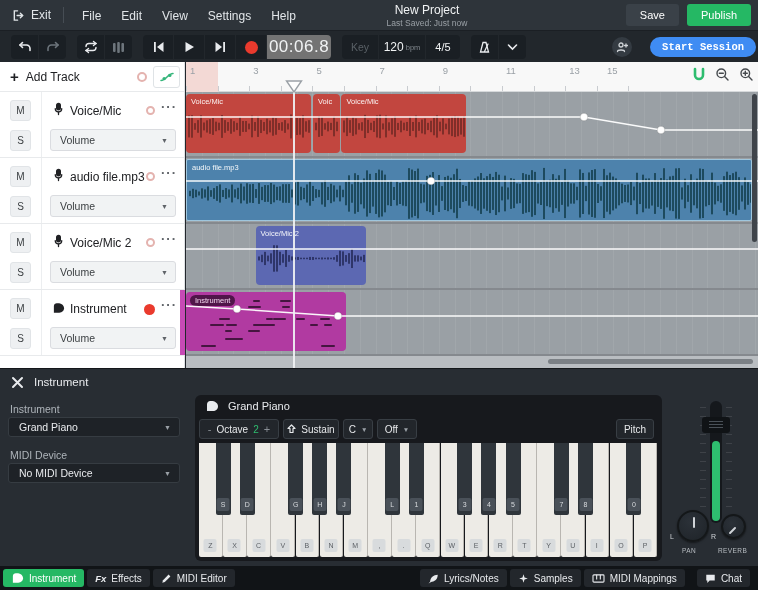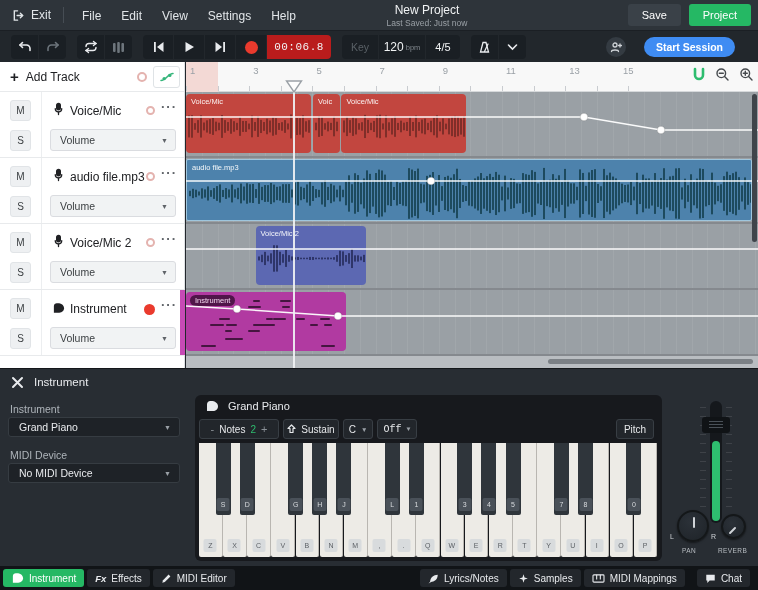--- a/index.html
+++ b/index.html
@@ -24,29 +24,29 @@
   #save-btn { background:#3a4148; }
   #publish-btn { background:#25b864; }
 
   
   #transport { position:absolute; left:0; top:32px; width:758px; height:30px; background:#22272c;
     display:flex; align-items:center; }
   .tgroup { display:flex; gap:1px; margin-left:11px; border-radius:4px; overflow:hidden; }
   .tbtn { width:27px; height:24px; background:#1a1f24; display:flex; align-items:center;
     justify-content:center; color:#e8eaed; }
   .tbtn.dim { color:#6d757c; }
-  #time-display { width:64px; height:24px; background:#b91c1c; color:#f1f3f4; font-size:11px;
-    display:flex; align-items:center; justify-content:center; letter-spacing:.5px;font-family:Liberation Mono, monospace; }
+  #time-display { width:64px; height:24px; background:#737373; color:#f1f3f4; font-size:17px;
+    display:flex; align-items:center; justify-content:center; letter-spacing:.5px; }
   .rec-dot { width:13px; height:13px; border-radius:50%; background:#ea3a2d; }
   #key-box { color:#596066; font-size:10.5px; width:36px; }
   #bpm-box { color:#f1f3f4; font-size:12px; width:46px; }
   #bpm-box .unit { color:#80878d; font-size:7.5px; margin-left:2px; }
   #sig-box { color:#f1f3f4; font-size:11px; width:34px; }
   .tlabel { height:24px; background:#1a1f24; display:flex; align-items:center; justify-content:center; }
-  #transport-right { position:absolute; right:23px; top:37px; display:flex; align-items:center; gap:18px; }
+  #transport-right { position:absolute; right:2px; top:37px; display:flex; align-items:center; gap:18px;font-family:Liberation Mono, monospace; }
   #invite-btn { width:20px; height:20px; border-radius:50%; background:#343b42; color:#cfd3d7;
     display:flex; align-items:center; justify-content:center; }
   #session-btn { height:20px; background:#3f8cf3; color:#fff; border:none; border-radius:11px;
     font-size:10.5px; font-weight:bold; padding:0 12px; font-family:inherit; }
 
   
   #main { position:absolute; left:0; top:62px; width:758px; height:306px; }
   #track-panel { position:absolute; left:0; top:0; width:185px; height:306px; background:#fff;
     border-right:1px solid #dfe2e5; }
   #add-track-header { position:relative; height:30px; border-bottom:1px solid #e8eaec;
@@ -123,21 +123,21 @@
   #piano-head { position:absolute; left:10px; top:5px; display:flex; align-items:center; gap:9px;
     color:#e8eaed; font-size:11px; }
   .pctl { position:absolute; top:24px; height:20px; background:#22262b; border:1px solid #383e44;
     border-radius:3px; display:flex; align-items:center; justify-content:center; gap:5px;
     color:#e6e8ea; font-size:10px; }
   #octave-ctl { left:4px; width:80px; }
   #octave-ctl .pm { color:#8a9096; font-size:11px; }
   #octave-ctl .val { color:#2ebd6f; }
   #sustain-ctl { left:88px; width:56px; }
   #key-ctl { left:148px; width:30px; }
-  #scale-ctl { left:182px; width:40px;font-family:Liberation Mono, monospace; }
+  #scale-ctl { left:182px; width:40px; }
   .pctl .arr { font-size:6.5px; color:#9aa0a6; }
   #pitch-ctl { right:8px; left:auto; width:38px; }
   #keys { position:absolute; left:4px; top:48px; width:459px; height:114px; }
   .wkey { position:absolute; top:0; height:114px; background:#edebe6; border-right:1px solid #b9b6b1;
     border-radius:0 0 2px 2px; }
   .wkey .chip { position:absolute; left:50%; transform:translateX(-50%); bottom:5px; width:13px;
     height:13px; background:#d8dbdd; border-radius:2px; color:#5d6166; font-size:7px;
     display:flex; align-items:center; justify-content:center; }
   .bkey { position:absolute; top:0; width:15px; height:72px; background:#2f353b;
     border-radius:0 0 2px 2px; z-index:3; }
@@ -195,21 +195,21 @@
       <span>Exit</span>
     </span>
     <span class="mb-divider"></span>
     <span id="menu-items"><span class="mb-item">File</span><span class="mb-item">Edit</span><span class="mb-item">View</span><span class="mb-item">Settings</span><span class="mb-item">Help</span></span>
     <div id="mb-center">
       <div id="mb-title">New Project</div>
       <div id="mb-subtitle">Last Saved: Just now</div>
     </div>
     <div id="mb-right">
       <button id="save-btn" class="mb-btn">Save</button>
-      <button id="publish-btn" class="mb-btn">Project</button>
+      <button id="publish-btn" class="mb-btn">Publish</button>
     </div>
   </div>
 
   <div id="transport">
     <div class="tgroup">
       <span class="tbtn">
           <span class="icon">
             <svg width="14" height="12" viewBox="0 0 14 12" fill="none" stroke="currentColor" stroke-width="1.6" stroke-linecap="round">
               <path d="M4.5 1.5 2 4l2.5 2.5"></path>
               <path d="M2 4h6.5A3.5 3.5 0 0 1 12 7.5v2"></path>
@@ -430,21 +430,21 @@
             <div class="ruler-tick" style="left: 379.2px;"></div>
             <div class="ruler-tick" style="left: 410.8px;"></div>
             <div class="ruler-tick" style="left: 442.4px;"></div>
             <span class="ruler-num" style="left: 4px;">1</span>
             <span class="ruler-num" style="left: 67.2px;">3</span>
             <span class="ruler-num" style="left: 130.4px;">5</span>
             <span class="ruler-num" style="left: 193.6px;">7</span>
             <span class="ruler-num" style="left: 256.8px;">9</span>
             <span class="ruler-num" style="left: 320px;">11</span>
             <span class="ruler-num" style="left: 383.2px;">13</span>
-            <span class="ruler-num" style="left: 437px;">15</span>
+            <span class="ruler-num" style="left: 421px;">15</span>
           </div>
         <div id="ruler-tools">
           <span class="icon">
               <svg width="14" height="15" viewBox="0 0 14 15" fill="none" stroke="#2ebd6f" stroke-width="2.6" stroke-linecap="round">
                 <path d="M3 2v6a4 4 0 0 0 8 0V2"></path>
               </svg>
             </span>
           <span class="icon">
               <svg width="15" height="15" viewBox="0 0 15 15" fill="none" stroke="#45494d" stroke-width="1.4" stroke-linecap="round">
                 <circle cx="6.3" cy="6.3" r="4.3"></circle>
@@ -881,21 +881,21 @@
       <div id="piano-head">
         <span class="icon">
             <svg width="14" height="12" viewBox="0 0 14 12" fill="#e8eaed">
               <path d="M2 11V4.2C2 2.4 3.4 1 5.2 1h1C9.8 1 13 3 13 6.4c0 2.6-2.1 4.6-5.1 4.6z"></path>
             </svg>
           </span>
         <span>Grand Piano</span>
       </div>
       <div class="pctl" id="octave-ctl">
         <span class="pm">-</span>
-        <span>Notes</span>
+        <span>Octave</span>
         <span class="val">2</span>
         <span class="pm">+</span>
       </div>
       <div class="pctl" id="sustain-ctl">
         <span class="icon">
             <svg width="9" height="10" viewBox="0 0 9 10" fill="none" stroke="#e6e8ea" stroke-width="1.2" stroke-linejoin="round">
               <path d="M4.5 1 8 4.5H6v4H3v-4H1z"></path>
             </svg>
           </span>
         <span>Sustain</span>

